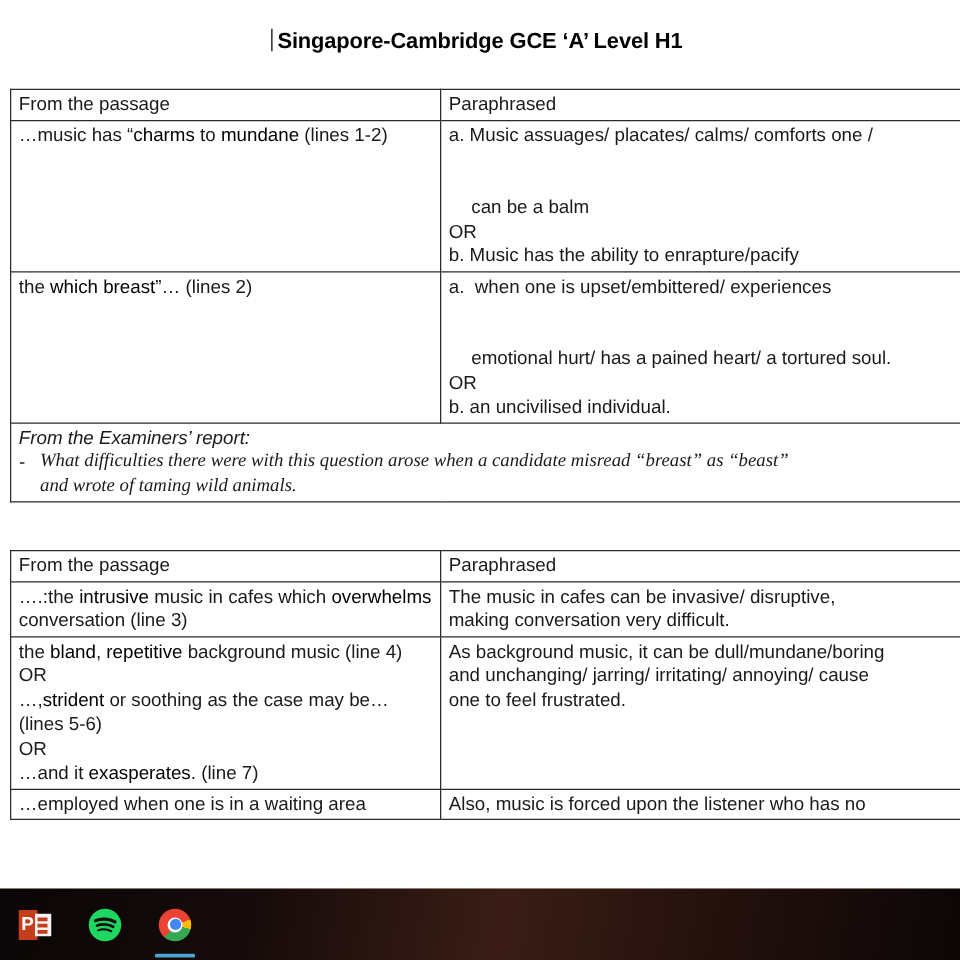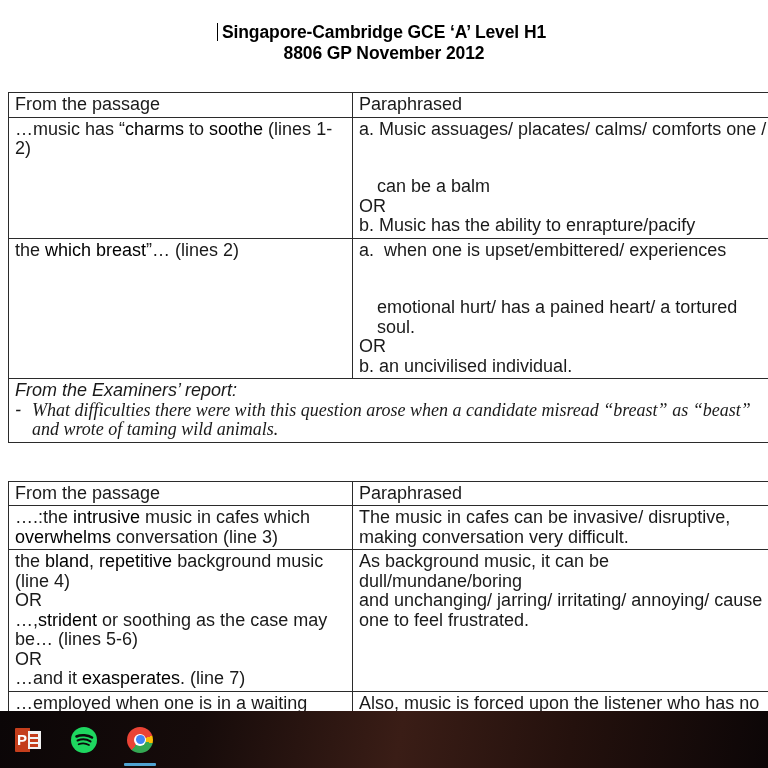--- a/index.html
+++ b/index.html
@@ -78,21 +78,21 @@
   table.grid {
     border-collapse: collapse;
     width: 742px;
     table-layout: fixed;
     margin-bottom: 4px;
   }
   table.grid td {
     border: 1.5px solid #2b2b2b;
     vertical-align: top;
     padding: 2px 5px 2px 6px;
-    font-size: 18px;
+    font-size: 15px;
     line-height: 19.5px;
     color: #1a1a1a;
   }
   td.col-left { width: 332px; }
   td.col-right { width: 410px; }
 
   .hdr { font-size: 15.2px; }
 
   .cellline { white-space: pre-wrap; }
   .indent-1 { padding-left: 18px; display: block; margin-top: 38px; }
@@ -230,35 +230,34 @@
 <div id="screen">
 
   <div id="document">
     <div class="doc-inner">
 
       <div class="title-block">
         <div class="title-line first">
           <span class="caret"></span>
           <span>Singapore-Cambridge GCE ‘A’ Level H1</span>
         </div>
-        <div class="title-line">8806 GP November 2012</div>
       </div>
 
 
       <div class="spacer-sm"></div>
 
       <table class="grid">
         <tbody>
             <tr>
           <td class="col-left hdr">From the passage</td>
           <td class="col-right hdr">Paraphrased</td>
         </tr>
         <tr style="height:74px;">
           <td class="col-left">
-            <span>…music has “</span><b class="kw">charms</b><span> to </span><b class="kw">soothe</b><span> (lines 1-2)</span>
+            <span>…music has “</span><b class="kw">charms</b><span> to </span><b class="kw">mundane</b><span> (lines 1-2)</span>
           </td>
           <td class="col-right">
             <span class="cellline">a. Music assuages/ placates/ calms/ comforts one /</span>
             <span class="indent-1">can be a balm</span>
             <span class="cellline">OR</span><br>
             <span class="cellline">b. Music has the ability to enrapture/pacify</span>
           </td>
         </tr>
         <tr style="height:82px;">
           <td class="col-left">

